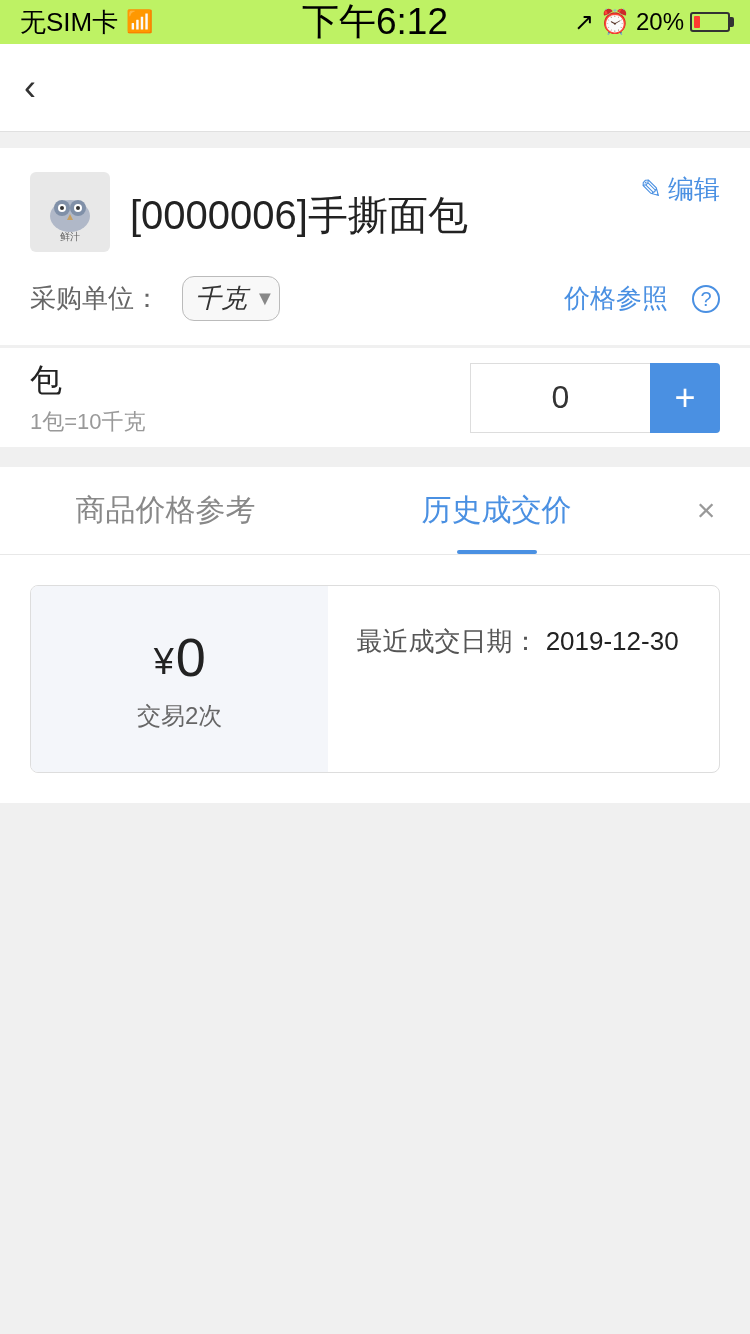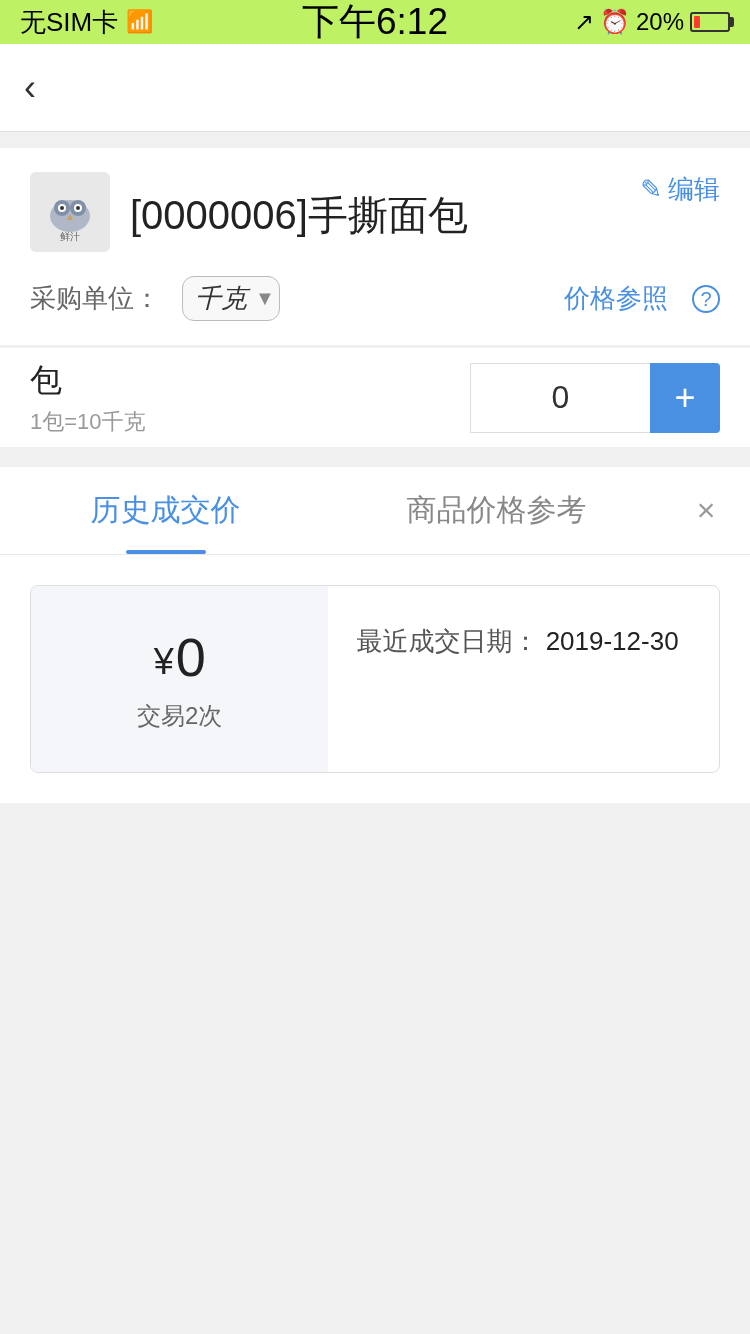--- a/index.html
+++ b/index.html
@@ -437,25 +437,25 @@
   <div class="quantity-input-container">
     <input class="quantity-input" type="text" value="0" style="">
     <button class="quantity-plus">
       <span class="quantity-plus-icon">+</span>
     </button>
   </div>
 </div>
 
 <div class="tabs-section">
   <div class="tabs-header">
+    <div class="tab-item">
+      <span>商品价格参考</span>
+    </div>
     <div class="tab-item active">
       <span>历史成交价</span>
-    </div>
-    <div class="tab-item">
-      <span>商品价格参考</span>
     </div>
     <div class="tab-close">
       <span>×</span>
     </div>
   </div>
 
   <div class="history-content">
     <div class="history-card">
       <div class="history-card-left">
         <div class="history-price">

